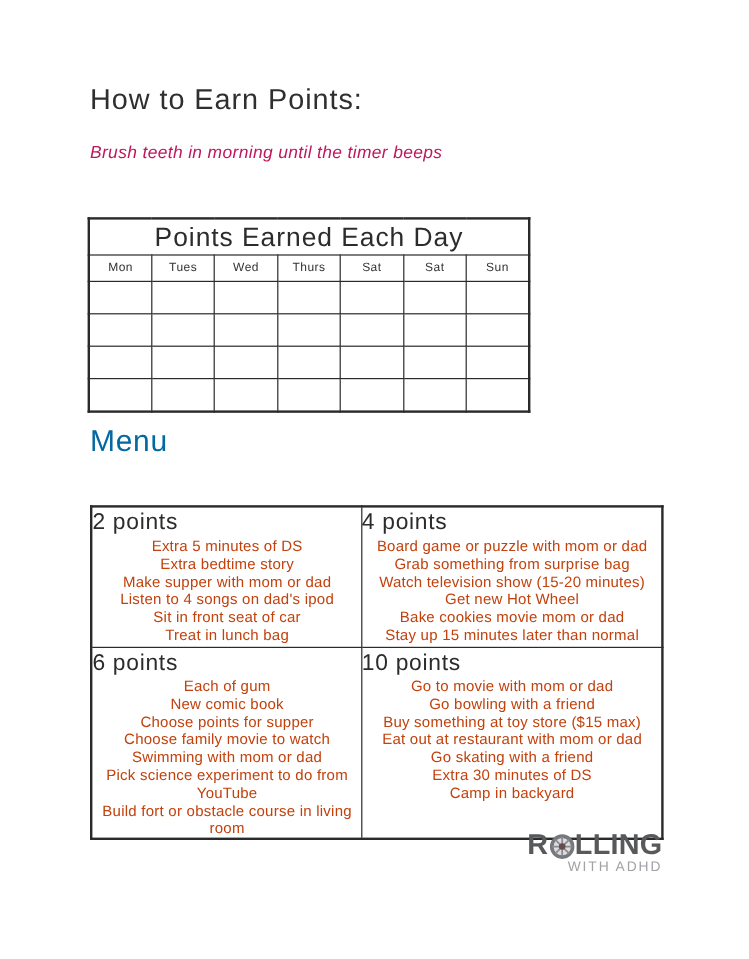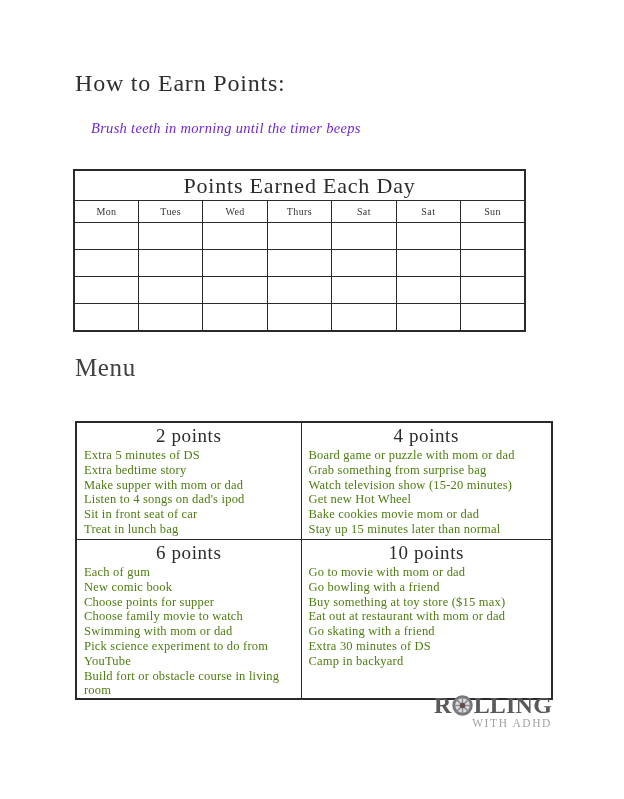--- a/index.html
+++ b/index.html
@@ -3,57 +3,56 @@
 <meta charset="utf-8">
 <style>
   html, body { margin: 0; padding: 0; background: #ffffff; }
   body { font-family: "Liberation Sans", sans-serif; color: #2e2e2e; }
   .page {
     position: relative;
     width: 624px;
     height: 799px;
     background: #ffffff;
     overflow: hidden;
-    font-family: Liberation Serif, serif;
   }
 
   
   .title {
     position: absolute;
     left: 75px; top: 70px;
     margin: 0;
     font-size: 24px;
     font-weight: 400;
     letter-spacing: 0.8px;
     color: #2f2f2f;
   }
   .subtitle {
     position: absolute;
-    left: 91px; top: 120px;
+    left: 75px; top: 120px;
     margin: 0;
     font-size: 14.5px;
     font-style: italic;
     letter-spacing: 0.3px;
-    color: #6d28d9;
+    color: #be185d;
   }
   .menu-heading {
     position: absolute;
     left: 75px; top: 354px;
     margin: 0;
     font-size: 25px;
     font-weight: 400;
     letter-spacing: 0.6px;
-    color: #404040;
+    color: #0369a1;
   }
 
   
   .points-table {
     position: absolute;
-    left: 73px; top: 169px;
-    width: 453px;
+    left: 73px; top: 181px;
+    width: 369px;
     border-collapse: collapse;
     table-layout: fixed;
     border: 2px solid #2a2a2a;
   }
   .points-table th, .points-table td {
     border: 1.5px solid #2a2a2a;
     padding: 0;
     font-weight: 400;
   }
   .points-table .pt-title {
@@ -84,32 +83,33 @@
   .menu-table td {
     border: 1.5px solid #2a2a2a;
     vertical-align: top;
     padding: 0;
   }
   .menu-table tr.row-top td { height: 116px; }
   .menu-table tr.row-bottom td { height: 146px; }
   .menu-cell-heading {
     font-size: 19px;
     letter-spacing: 0.6px;
-    text-align: center;
+    text-align: left;
     color: #2c2c2c;
     margin: 2px 0 0 0;
   }
   .menu-list {
     list-style: none;
     margin: 1px 0 0 0;
     padding: 0 6px 0 7px;
     font-size: 12.5px;
     line-height: 14.8px;
     letter-spacing: 0.2px;
-    color: #4d7c0f;
+    color: #c2410c;
+    text-align: center;
   }
 
   
   .logo {
     position: absolute;
     top: 693px;
     right: 72px;
     text-align: right;
   }
   .logo-word {

